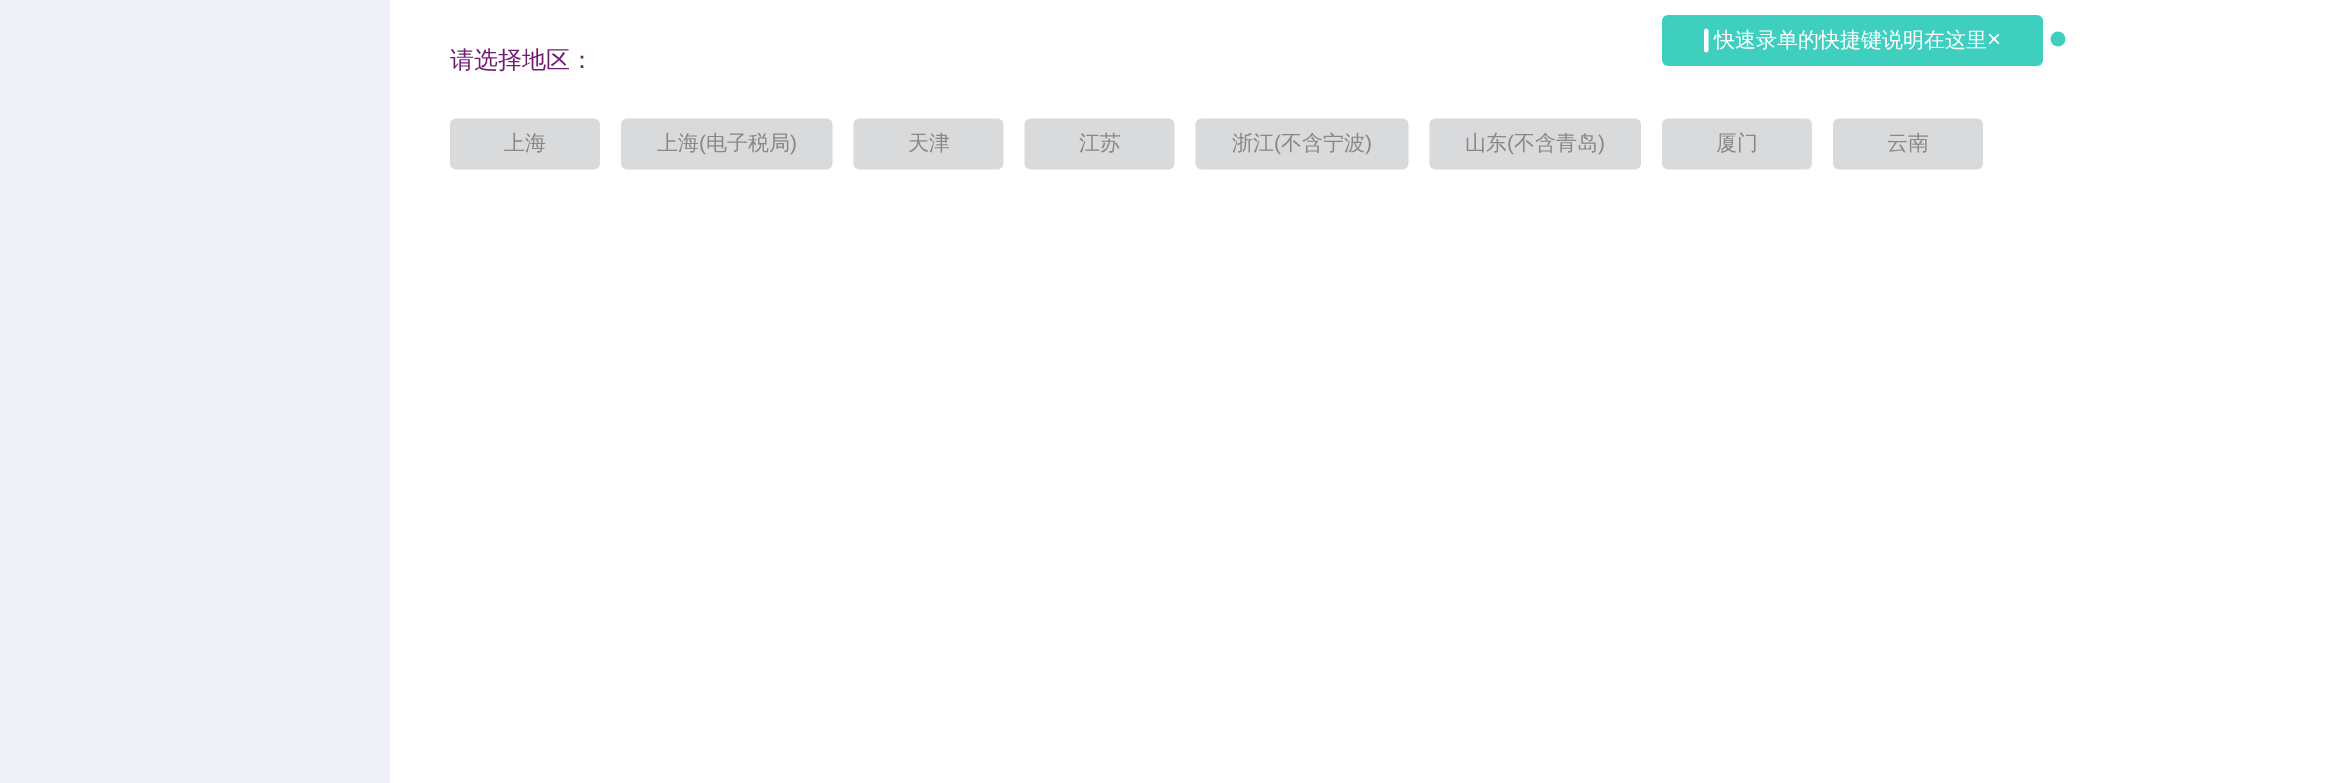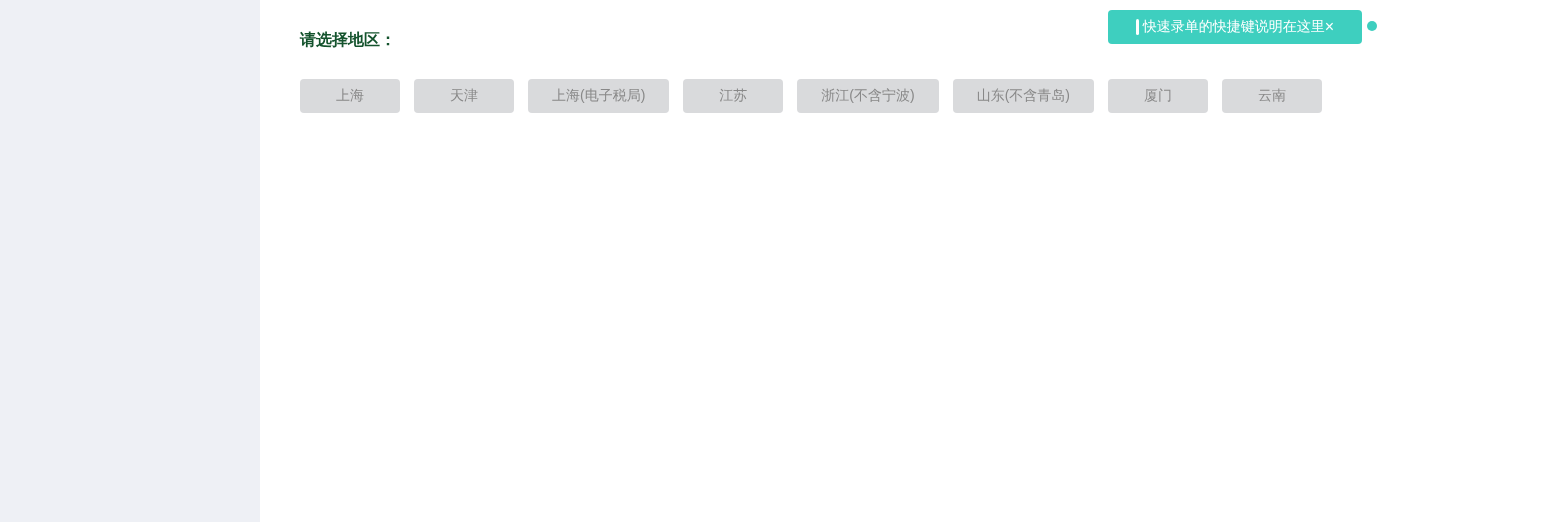--- a/index.html
+++ b/index.html
@@ -31,23 +31,23 @@
       left: 260px;
       top: 0;
       right: 0;
       bottom: 0;
       background: #ffffff;
       padding: 30px 40px;
     }
 
     .page-title {
       font-size: 16px;
-      color: #14532d;
+      color: #701a75;
       margin-bottom: 28px;
-      font-weight: bold;
+      font-weight: normal;
     }
 
     .region-buttons {
       display: flex;
       flex-wrap: wrap;
       gap: 14px;
     }
 
     .region-btn {
       background: #d9dadc;
@@ -109,22 +109,22 @@
 <body>
 
 <div class="sidebar"></div>
 
 <div class="main-content">
   <div class="page-title">请选择地区：</div>
 
   <div class="region-buttons">
 
   <button class="region-btn">上海</button>
+      <button class="region-btn">上海(电子税局)</button>
       <button class="region-btn">天津</button>
-      <button class="region-btn">上海(电子税局)</button>
       <button class="region-btn">江苏</button>
       <button class="region-btn">浙江(不含宁波)</button>
       <button class="region-btn">山东(不含青岛)</button>
       <button class="region-btn">厦门</button>
       <button class="region-btn">云南</button>
     </div>
 </div>
 
 <div class="tooltip-banner">
   <span>快速录单的快捷键说明在这里</span>

